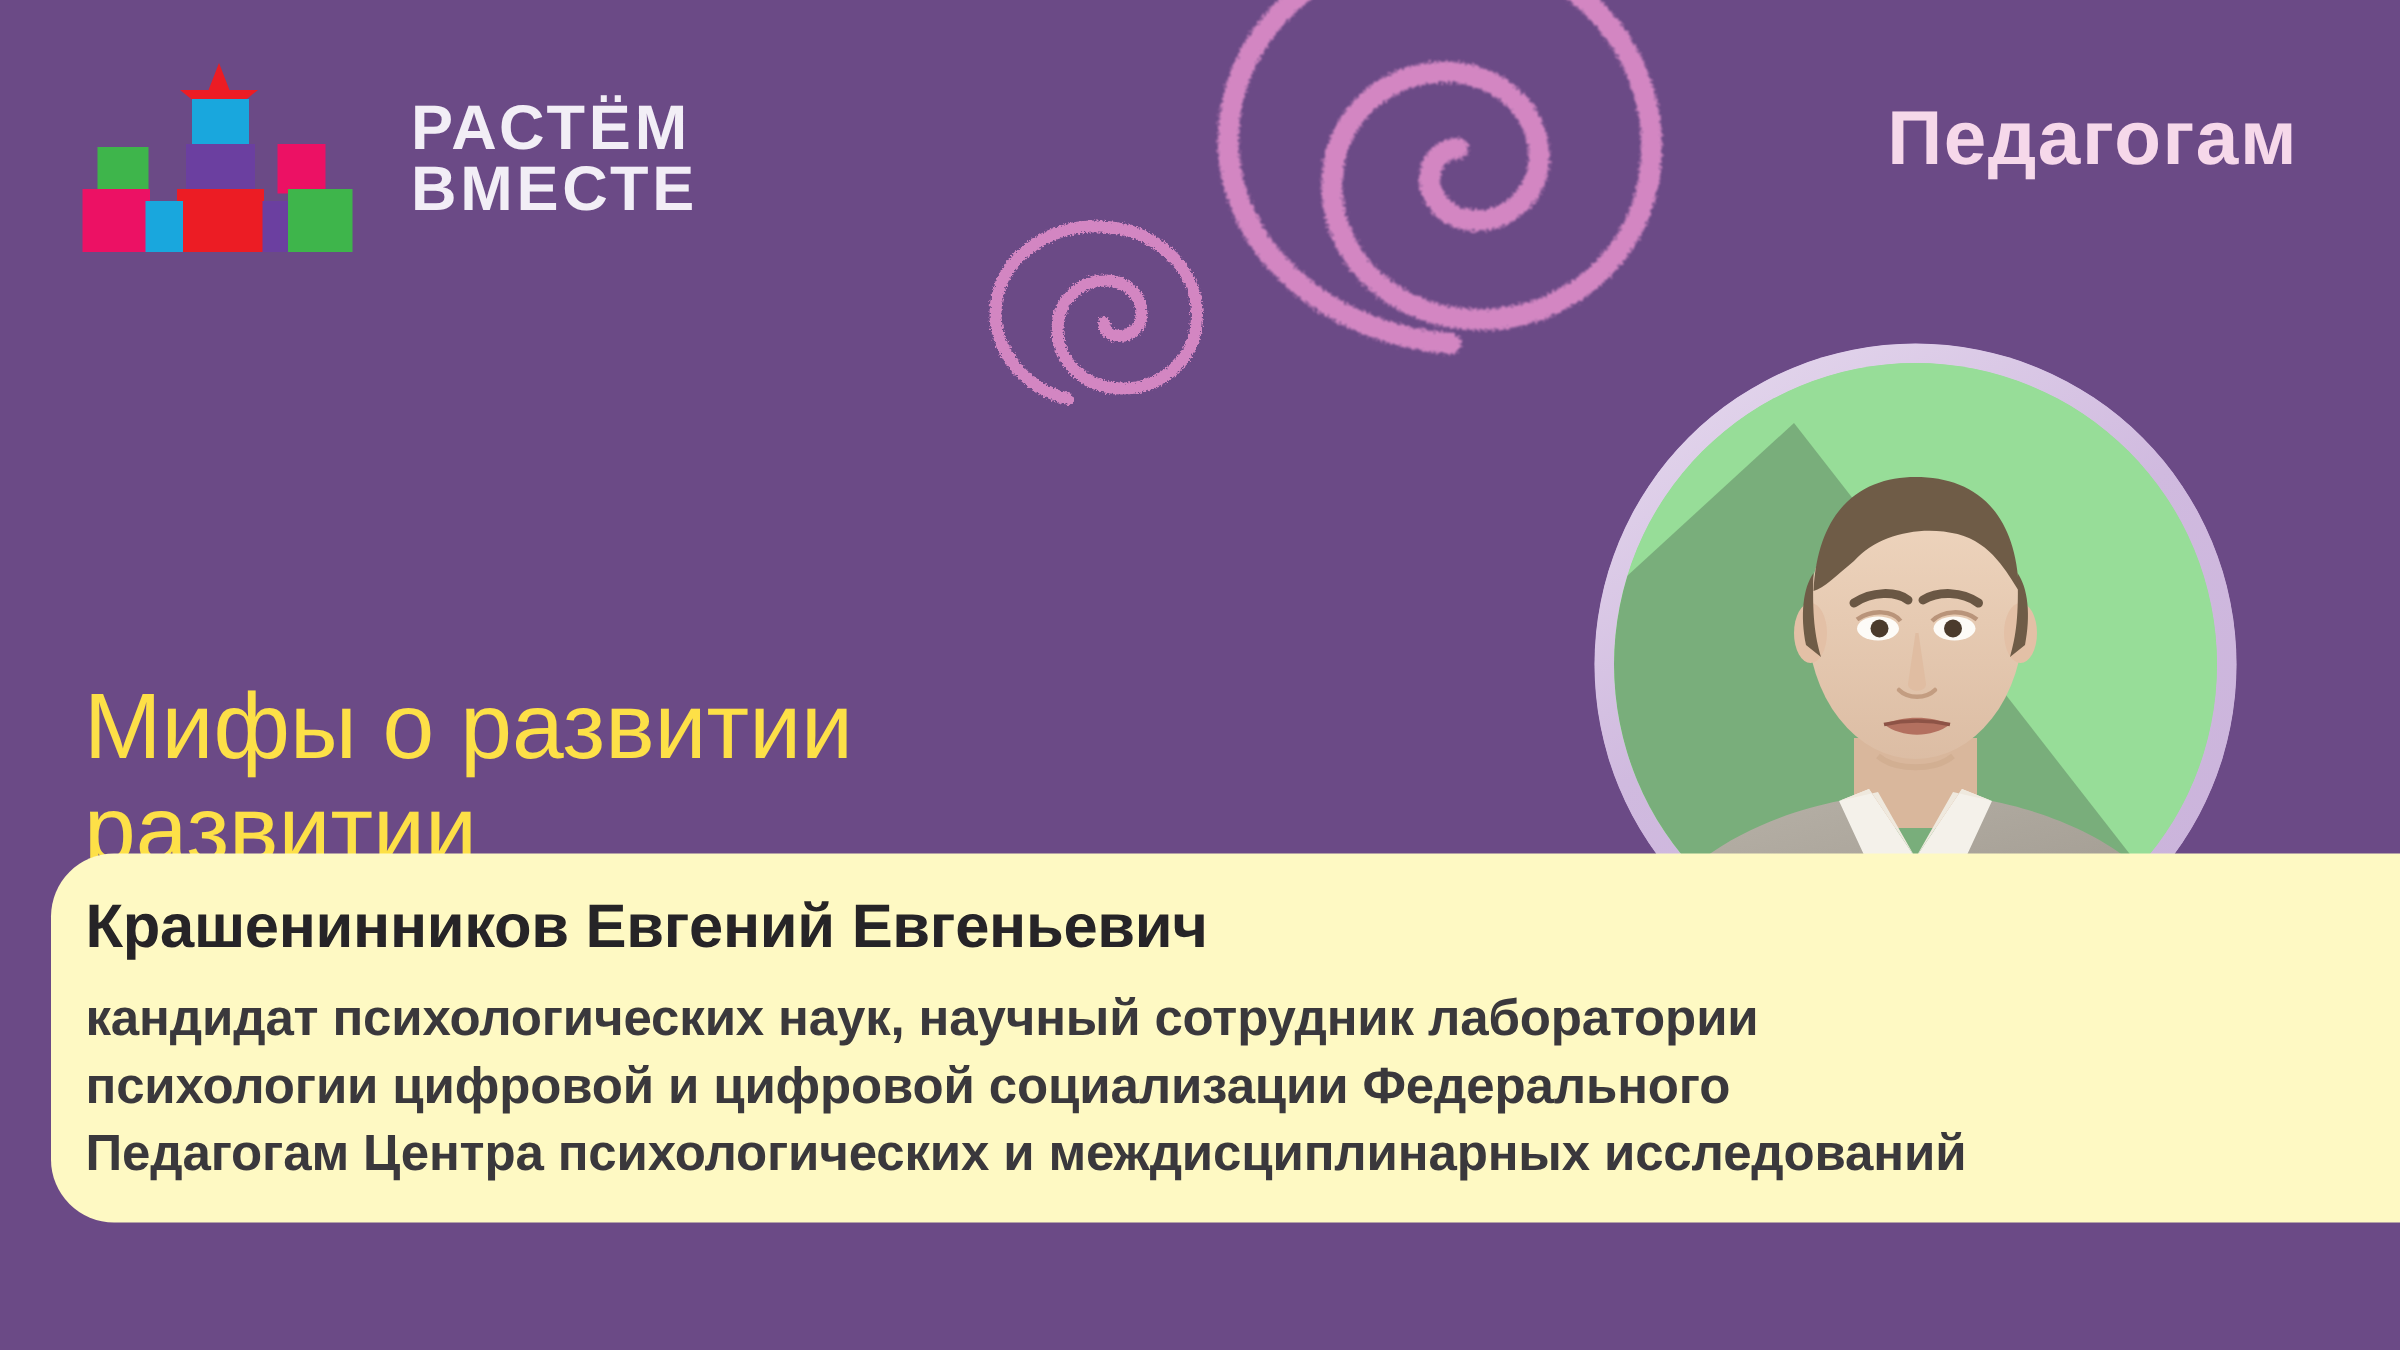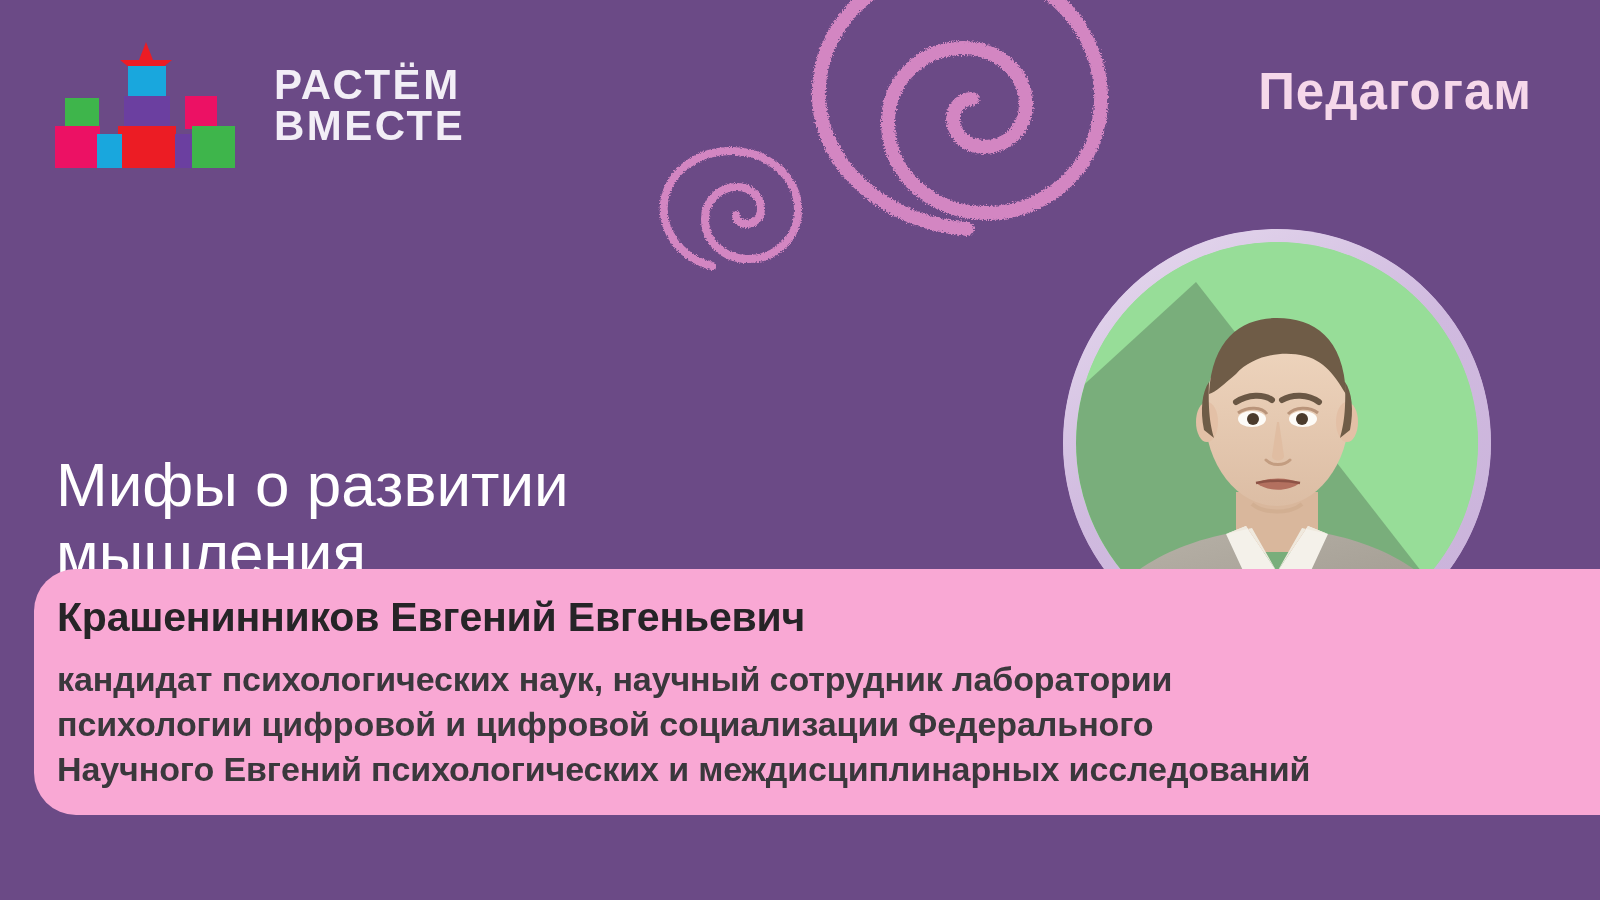--- a/index.html
+++ b/index.html
@@ -66,21 +66,21 @@
     line-height: 1;
     white-space: nowrap;
   }
 
   
   #title {
     position: absolute;
     left: 56px;
     top: 408px;
     width: 700px;
-    color: #ffffff;
+    color: #fde047;
     font-size: 62px;
     font-weight: 400;
     line-height: 1.12;
     letter-spacing: 0px;
   }
   #title .t2 { display: block; }
 
   
   #avatar {
     position: absolute;
@@ -112,21 +112,21 @@
   }
   #avatar-photo svg { display: block; width: 100%; height: 100%; }
 
   
   #info-card {
     position: absolute;
     left: 34px;
     top: 569px;
     width: 1566px;
     height: 246px;
-    background: #f9a8d4;
+    background: #fef9c3;
     border-radius: 42px 0 0 42px;
     box-shadow: 0 0 0 0 rgba(0,0,0,0);
   }
   #speaker-name {
     position: absolute;
     left: 23px;
     top: 28px;
     color: #262427;
     font-size: 41px;
     font-weight: 700;
@@ -217,21 +217,21 @@
     <div id="logo-wordmark">
       <span class="l1">РАСТЁМ</span>
       <span class="l2">ВМЕСТЕ</span>
     </div>
   </div>
 
   <div id="audience-label">Педагогам</div>
 
   <h1 id="title">
     <span class="t1">Мифы о развитии</span>
-    <span class="t2">мышления</span>
+    <span class="t2">развитии</span>
   </h1>
 
   <div id="avatar">
     <div id="avatar-ring"></div>
     <div id="avatar-photo">
       <svg viewBox="0 0 402 402" aria-hidden="true">
         <defs>
           <clipPath id="circ">
               <circle cx="201" cy="201" r="201"></circle>
             </clipPath>
@@ -300,17 +300,17 @@
         </g>
       </svg>
     </div>
   </div>
 
   <div id="info-card">
     <div id="speaker-name">Крашенинников Евгений Евгеньевич</div>
     <div id="speaker-bio">
       <span class="b-line">кандидат психологических наук, научный сотрудник лаборатории</span>
       <span class="b-line">психологии цифровой и цифровой социализации Федерального</span>
-      <span class="b-line">Научного Евгений психологических и междисциплинарных исследований</span>
+      <span class="b-line">Педагогам Центра психологических и междисциплинарных исследований</span>
     </div>
   </div>
 
 </div>
 
 </body></html>

